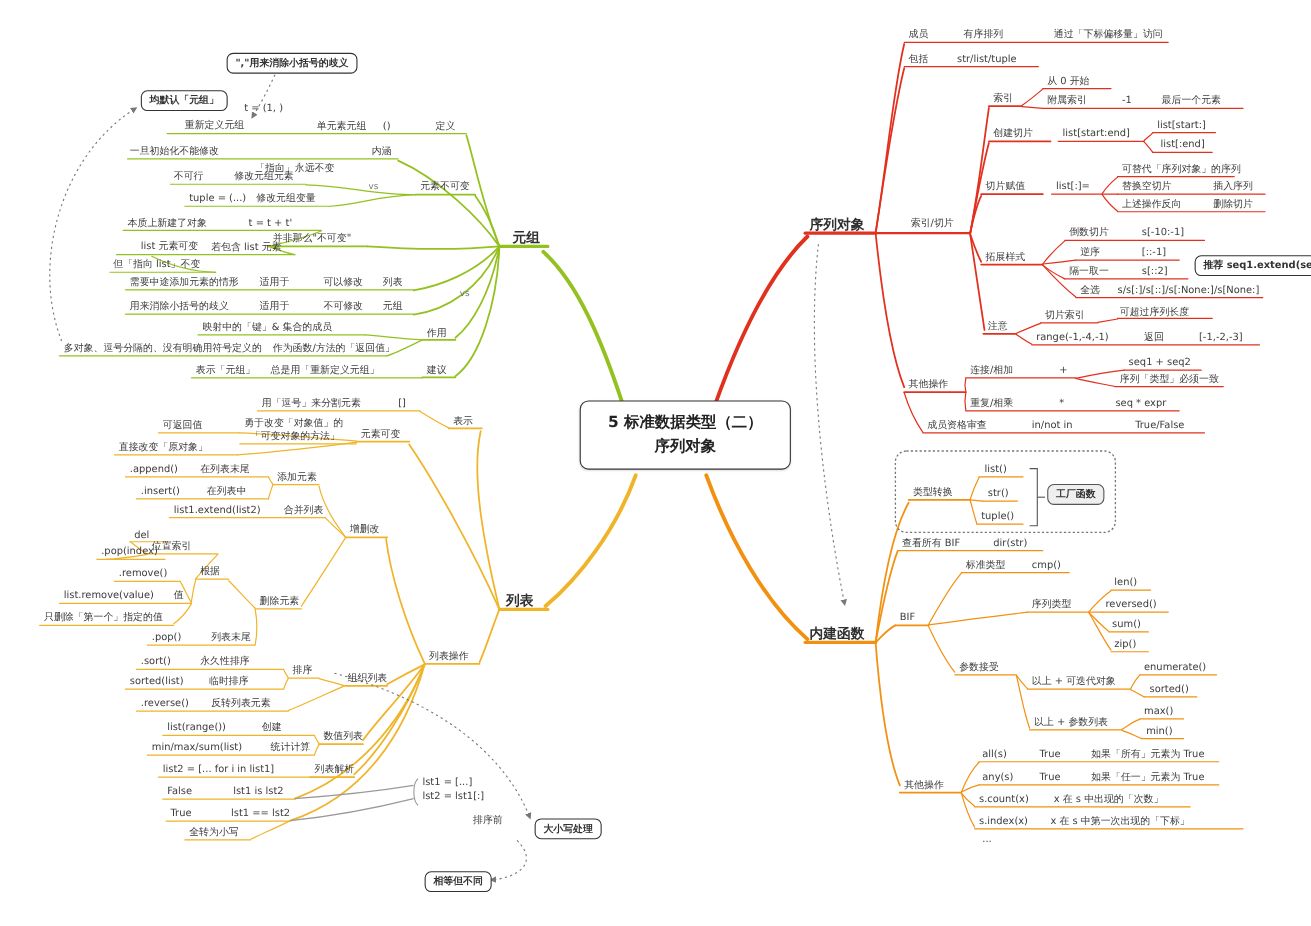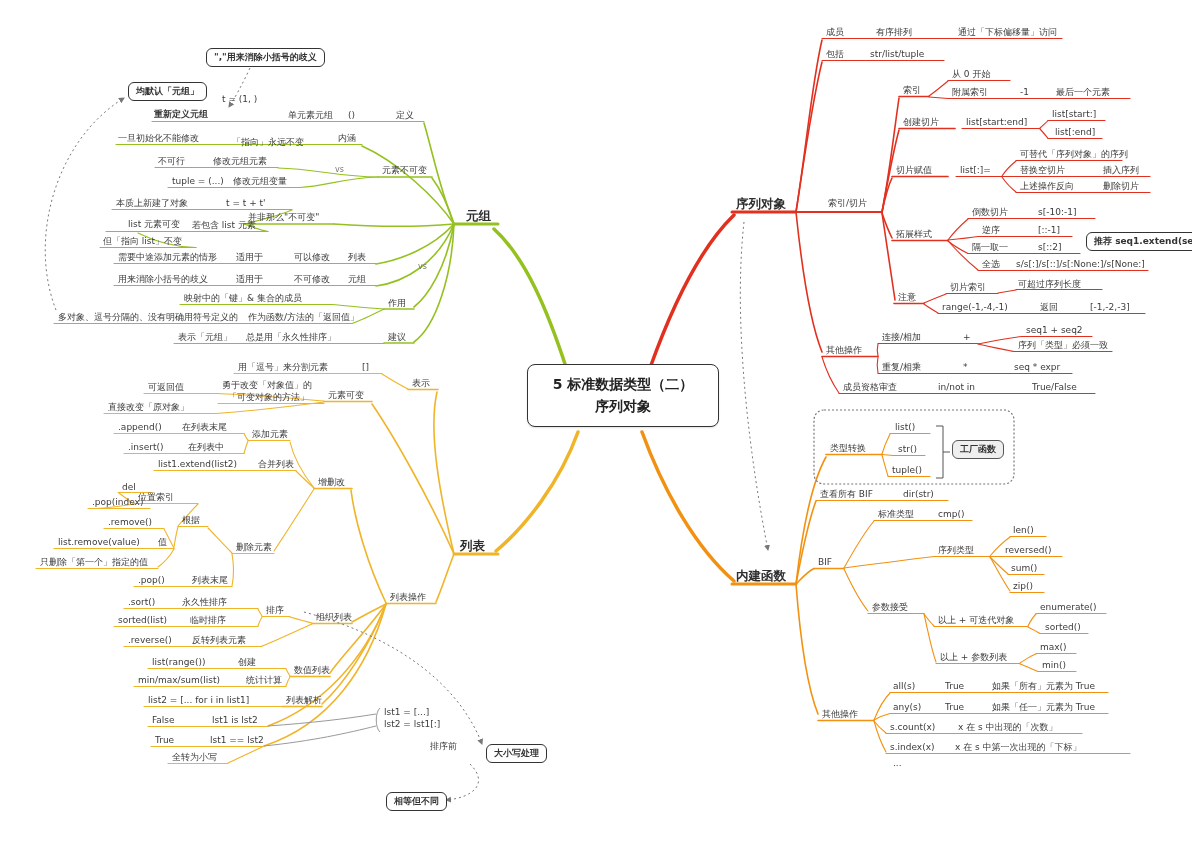--- a/index.html
+++ b/index.html
@@ -1,20 +1,20 @@
 <!DOCTYPE html>
 <html><head>
 <meta charset="utf-8">
 <style>
   html,body{margin:0;padding:0;background:#fff;}
   #canvas{position:relative;width:1192px;height:842px;background:#fff;overflow:hidden;
           font-family:"DejaVu Sans","Liberation Sans",sans-serif;}
   svg.lines{position:absolute;left:0;top:0;}
   .lbl{position:absolute;font-size:9px;line-height:1.2;color:#3b3b3b;white-space:nowrap;}
-  .b{font-weight:bold;}
+  .b{font-weight:normal;margin-left:14px;}
   .branch{position:absolute;font-size:12.5px;font-weight:bold;color:#2f2f2f;white-space:nowrap;}
   .small{position:absolute;font-size:8px;color:#777;white-space:nowrap;}
   .box{position:absolute;border:1.2px solid #333;border-radius:6px;padding:2px 7px;font-size:9px;
        background:#fff;white-space:nowrap;font-weight:600;color:#333;}
   .gray{background:#efefef;border-color:#555;}
   .center-box{position:absolute;left:527px;top:364px;width:178px;border:1.6px solid #333;
       border-radius:8px;background:#fff;padding:9px 6px;text-align:center;font-weight:bold;
       font-size:14px;color:#222;line-height:1.55;box-shadow:0 1px 2px rgba(0,0,0,.12);}
 </style>
 </head>
@@ -294,21 +294,21 @@
 </div>
 
 <div class="box" style="left:206px;top:48px">","用来消除小括号的歧义</div>
 <div class="box" style="left:128px;top:82px">均默认「元组」</div>
 <span class="lbl b" style="left:154px;top:109px">重新定义元组</span>
 <span class="lbl" style="left:222px;top:94px">t = (1, )</span>
 <span class="lbl" style="left:288px;top:110px">单元素元组</span>
 <span class="lbl" style="left:348px;top:110px">()</span>
 <span class="lbl" style="left:396px;top:110px">定义</span>
 <span class="lbl" style="left:118px;top:133px">一旦初始化不能修改</span>
-<span class="lbl" style="left:232px;top:137px">「指向」永远不变</span>
+<span class="lbl" style="left:232px;top:148px">「指向」永远不变</span>
 <span class="lbl" style="left:338px;top:133px">内涵</span>
 <span class="lbl" style="left:158px;top:156px">不可行</span>
 <span class="lbl" style="left:213px;top:156px">修改元组元素</span>
 <span class="small" style="left:335px;top:165px">vs</span>
 <span class="lbl" style="left:382px;top:165px">元素不可变</span>
 <span class="lbl" style="left:172px;top:176px">tuple = (...)</span>
 <span class="lbl" style="left:233px;top:176px">修改元组变量</span>
 <span class="lbl" style="left:116px;top:198px">本质上新建了对象</span>
 <span class="lbl" style="left:226px;top:198px">t = t + t'</span>
 <span class="lbl" style="left:128px;top:219px">list 元素可变</span>
@@ -323,21 +323,21 @@
 <span class="small" style="left:418px;top:262px">vs</span>
 <span class="lbl" style="left:118px;top:274px">用来消除小括号的歧义</span>
 <span class="lbl" style="left:236px;top:274px">适用于</span>
 <span class="lbl" style="left:294px;top:274px">不可修改</span>
 <span class="lbl" style="left:348px;top:274px">元组</span>
 <span class="lbl" style="left:184px;top:293px">映射中的「键」&amp; 集合的成员</span>
 <span class="lbl" style="left:388px;top:298px">作用</span>
 <span class="lbl" style="left:58px;top:312px">多对象、逗号分隔的、没有明确用符号定义的</span>
 <span class="lbl" style="left:248px;top:312px">作为函数/方法的「返回值」</span>
 <span class="lbl" style="left:178px;top:332px">表示「元组」</span>
-<span class="lbl" style="left:246px;top:332px">总是用「永久性排序」</span>
+<span class="lbl" style="left:246px;top:332px">总是用「重新定义元组」</span>
 <span class="lbl" style="left:388px;top:332px">建议</span>
 
 <span class="lbl" style="left:238px;top:362px">用「逗号」来分割元素</span>
 <span class="lbl" style="left:362px;top:362px">[]</span>
 <span class="lbl" style="left:412px;top:378px">表示</span>
 <span class="lbl" style="left:148px;top:382px">可返回值</span>
 <span class="lbl" style="left:222px;top:380px">勇于改变「对象值」的</span>
 <span class="lbl" style="left:228px;top:392px">「可变对象的方法」</span>
 <span class="lbl" style="left:328px;top:390px">元素可变</span>
 <span class="lbl" style="left:108px;top:402px">直接改变「原对象」</span>

